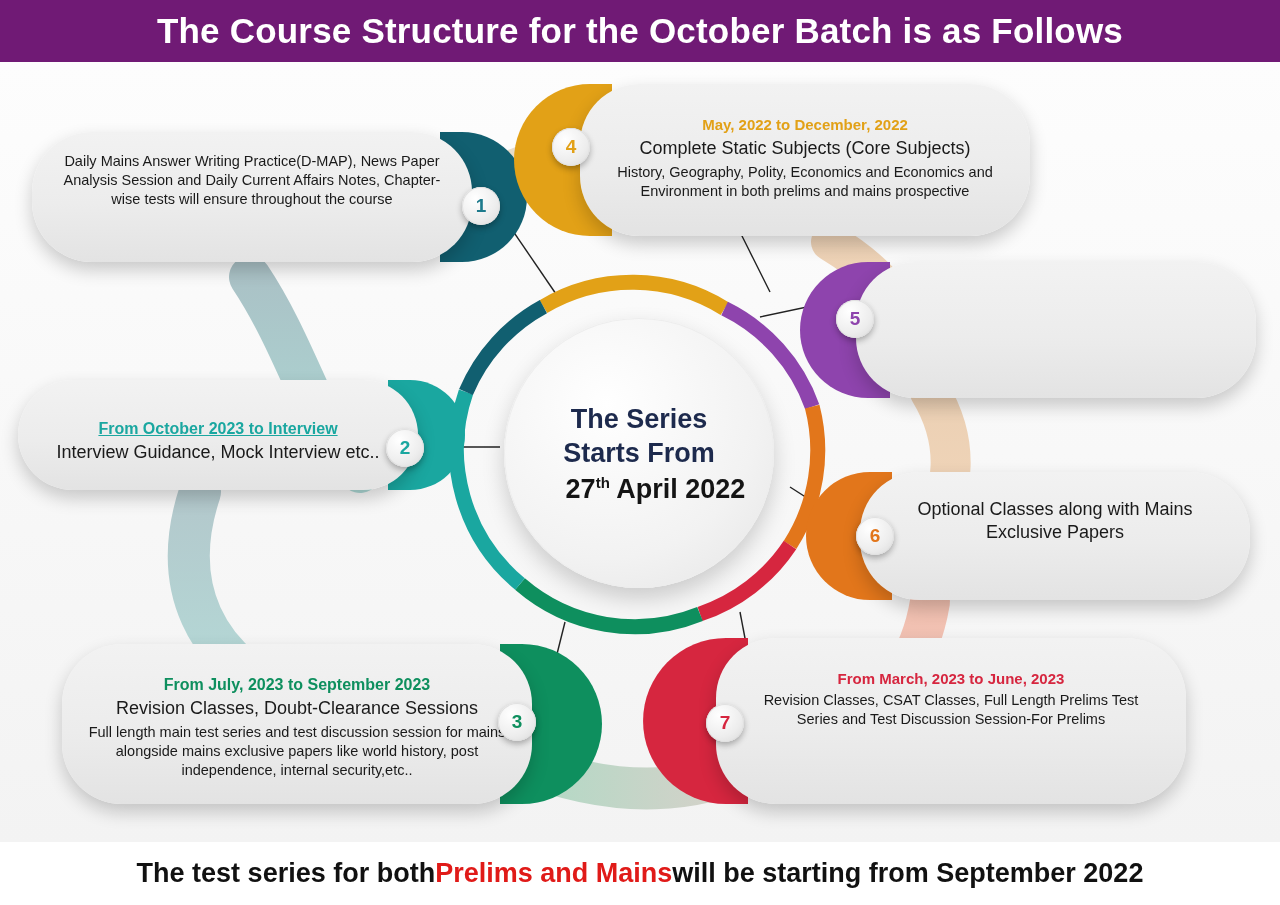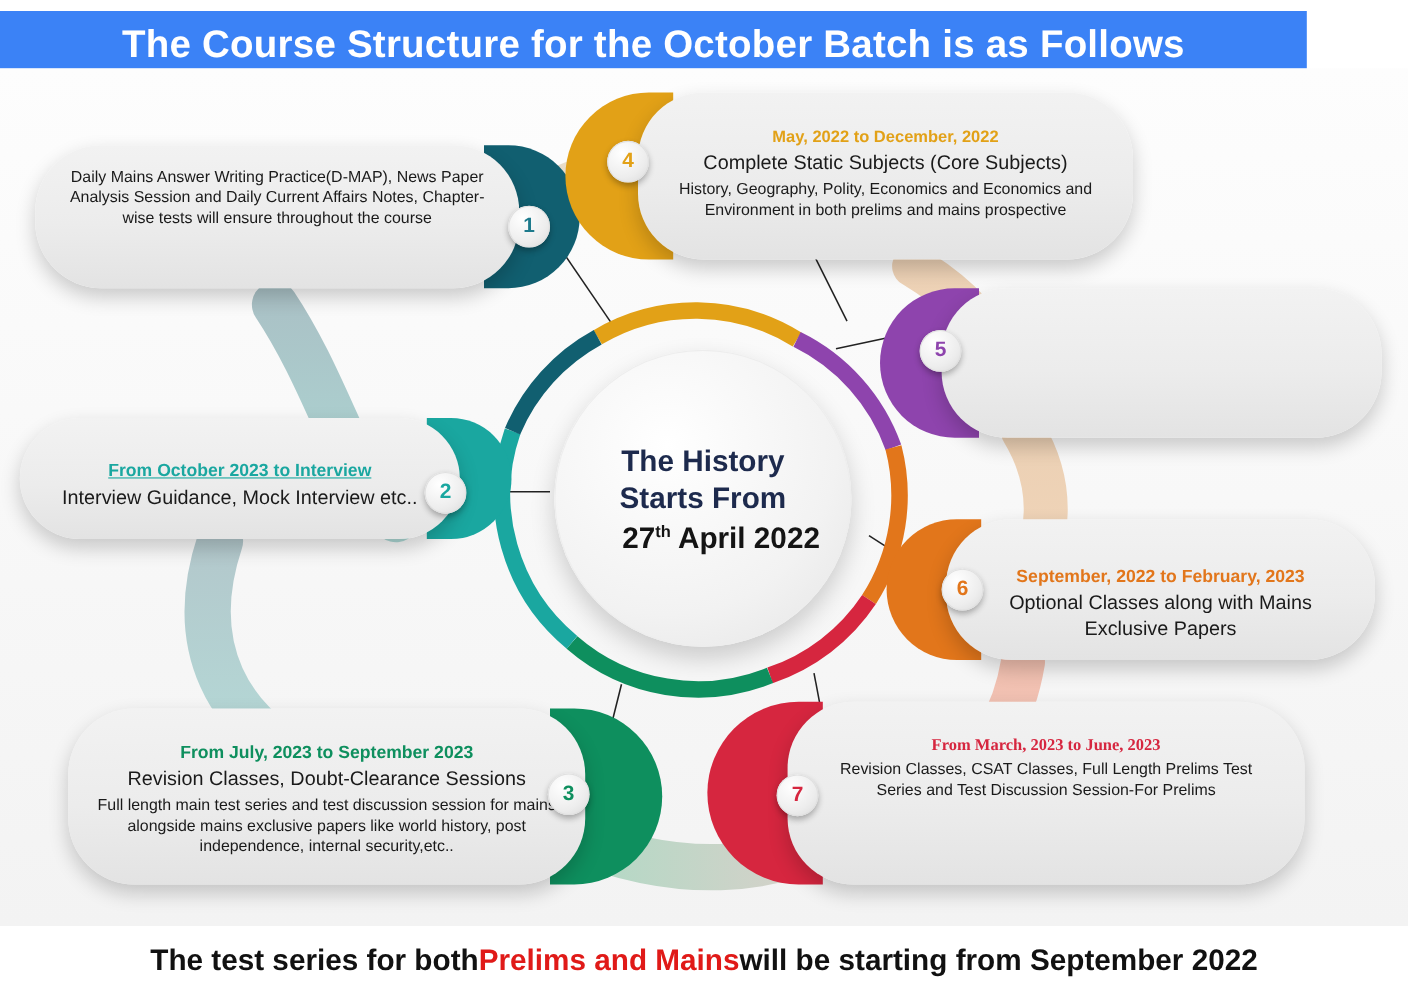--- a/index.html
+++ b/index.html
@@ -11,24 +11,24 @@
     width: 1280px;
     height: 905px;
     font-family: "Liberation Sans", sans-serif;
     overflow: hidden;
     position: relative;
   }
 
   
   #header-bar {
     position: absolute;
-    left: 0; top: 10px;
-    width: 1188px;
+    left: 0; top: 0;
+    width: 1280px;
     height: 62px;
-    background: #3b82f6;
+    background: #701a75;
     display: flex;
     align-items: center;
     justify-content: center;
   }
   #header-title {
     color: #ffffff;
     font-size: 35px;
     font-weight: bold;
     letter-spacing: 0.2px;
     white-space: nowrap;
@@ -239,21 +239,21 @@
     <path d="M440,70 h22 a65,65 0 0 1 0,130 h-22 z" fill="#115f70"></path>
     <path d="M388,318 h22 a55,55 0 0 1 0,110 h-22 z" fill="#1aa7a0"></path>
     <path d="M500,582 h22 a80,80 0 0 1 0,160 h-22 z" fill="#0e8f5e"></path>
     <path d="M612,22 h-22 a76,76 0 0 0 0,152 h22 z" fill="#e2a117"></path>
     <path d="M890,200 h-22 a68,68 0 0 0 0,136 h22 z" fill="#8e44ad"></path>
     <path d="M892,410 h-22 a64,64 0 0 0 0,128 h22 z" fill="#e2761b"></path>
     <path d="M748,576 h-22 a83,83 0 0 0 0,166 h22 z" fill="#d6263f"></path>
   </svg>
 
   <div id="center-hub">
-    <div class="line1">The History</div>
+    <div class="line1">The Series</div>
     <div class="line2">Starts From</div>
     <div class="line3">
       <span>27</span><sup>th</sup><span> April 2022</span>
     </div>
   </div>
 
   <div class="card" id="card-1">
     <div class="card-body">Daily Mains Answer Writing Practice(D-MAP), News Paper Analysis Session and Daily Current Affairs  Notes, Chapter-wise tests will ensure throughout the course</div>
   </div>
   <div class="badge" id="badge-1">
@@ -286,29 +286,28 @@
     <span style="color:#e2a117">4</span>
   </div>
 
   <div class="card" id="card-5">
   </div>
   <div class="badge" id="badge-5">
     <span style="color:#8e44ad">5</span>
   </div>
 
   <div class="card" id="card-6">
-    <div class="card-title" style="color:#e2761b;font-size:16px;">September, 2022 to February, 2023</div>
     <div class="card-head">Optional Classes along with Mains Exclusive Papers</div>
   </div>
   <div class="badge" id="badge-6">
     <span style="color:#e2761b">6</span>
   </div>
 
   <div class="card" id="card-7">
-    <div class="card-title" style="color:#d6263f;font-family:Liberation Serif, serif;">From March, 2023 to June, 2023</div>
+    <div class="card-title" style="color:#d6263f;">From March, 2023 to June, 2023</div>
     <div class="card-body">Revision Classes, CSAT Classes, Full Length Prelims Test Series and Test Discussion Session-For Prelims</div>
   </div>
   <div class="badge" id="badge-7">
     <span style="color:#d6263f">7</span>
   </div>
 
 </div>
 
 <div id="footer">
   <span>The test series for both </span>

